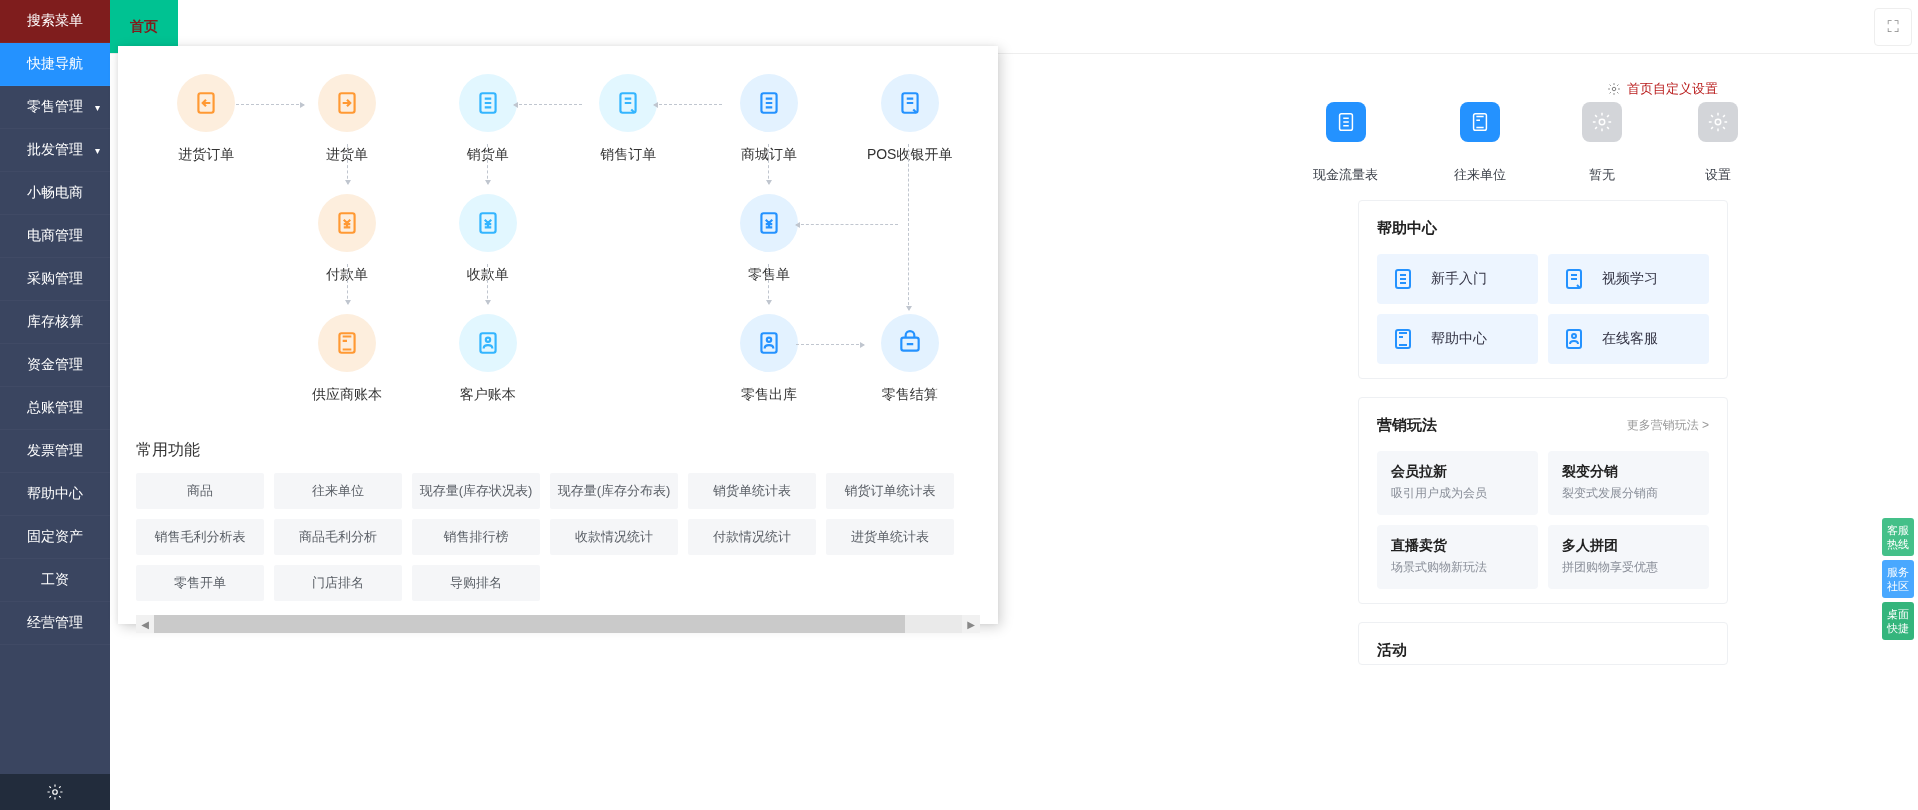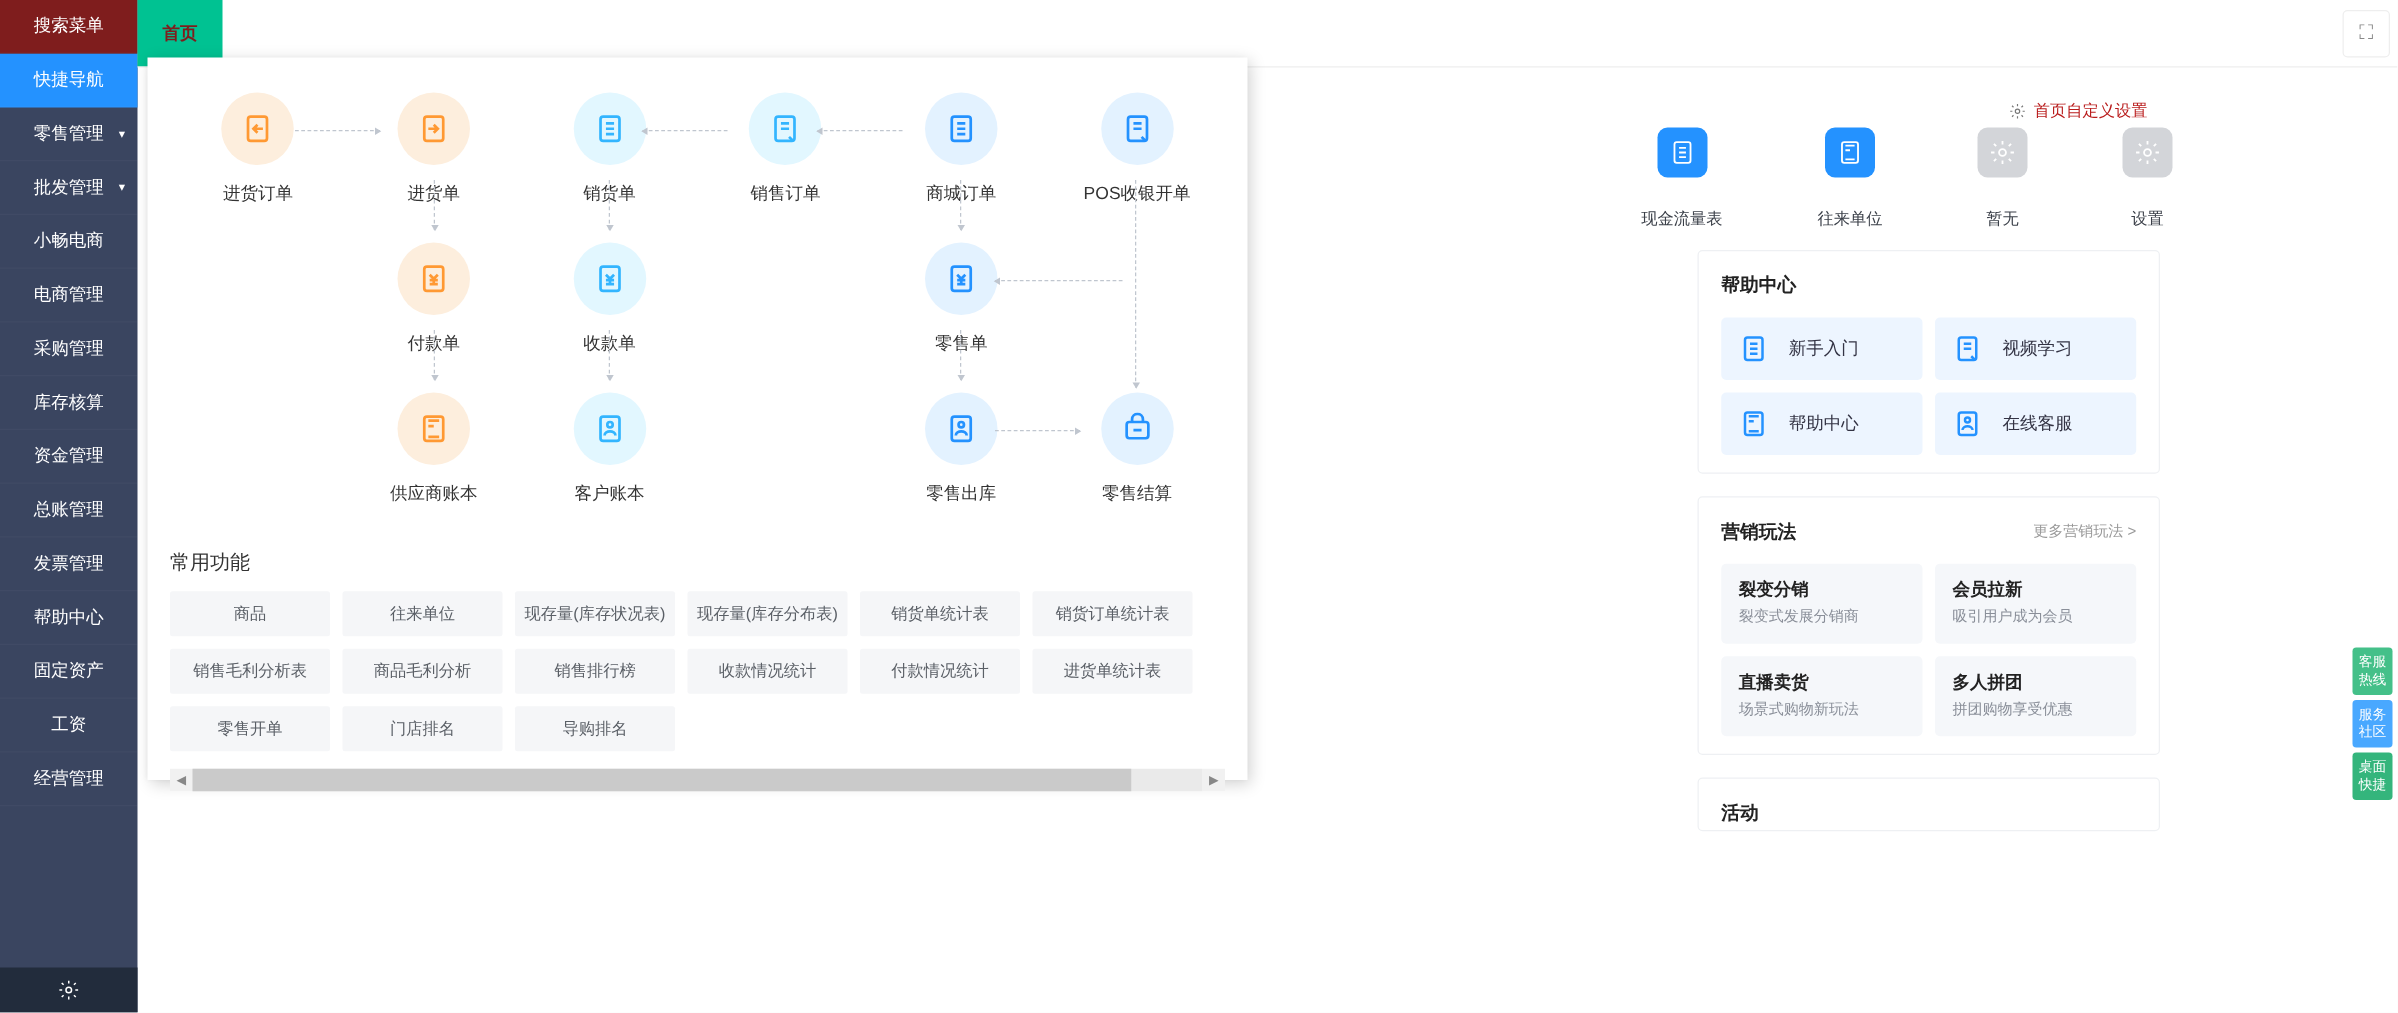--- a/index.html
+++ b/index.html
@@ -397,26 +397,26 @@
             </div>
         </div>
 
         <div class="panel">
           <div class="title-row">
             <div class="ptitle">营销玩法</div>
             <div class="more">更多营销玩法 &gt;</div>
           </div>
           <div class="mkt-grid" id="mkt-grid">
               <div class="mkt-item">
+                <div class="mh">会员拉新</div>
+                <div class="ms">吸引用户成为会员</div>
+              </div>
+              <div class="mkt-item">
                 <div class="mh">裂变分销</div>
                 <div class="ms">裂变式发展分销商</div>
-              </div>
-              <div class="mkt-item">
-                <div class="mh">会员拉新</div>
-                <div class="ms">吸引用户成为会员</div>
               </div>
               <div class="mkt-item">
                 <div class="mh">直播卖货</div>
                 <div class="ms">场景式购物新玩法</div>
               </div>
               <div class="mkt-item">
                 <div class="mh">多人拼团</div>
                 <div class="ms">拼团购物享受优惠</div>
               </div>
             </div>

